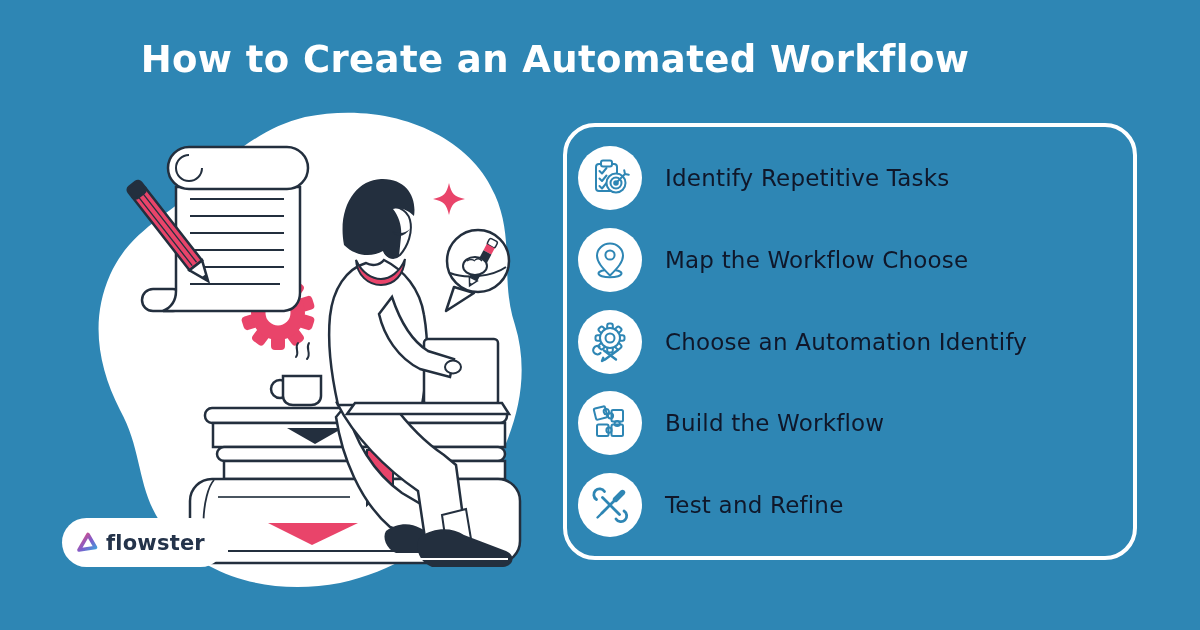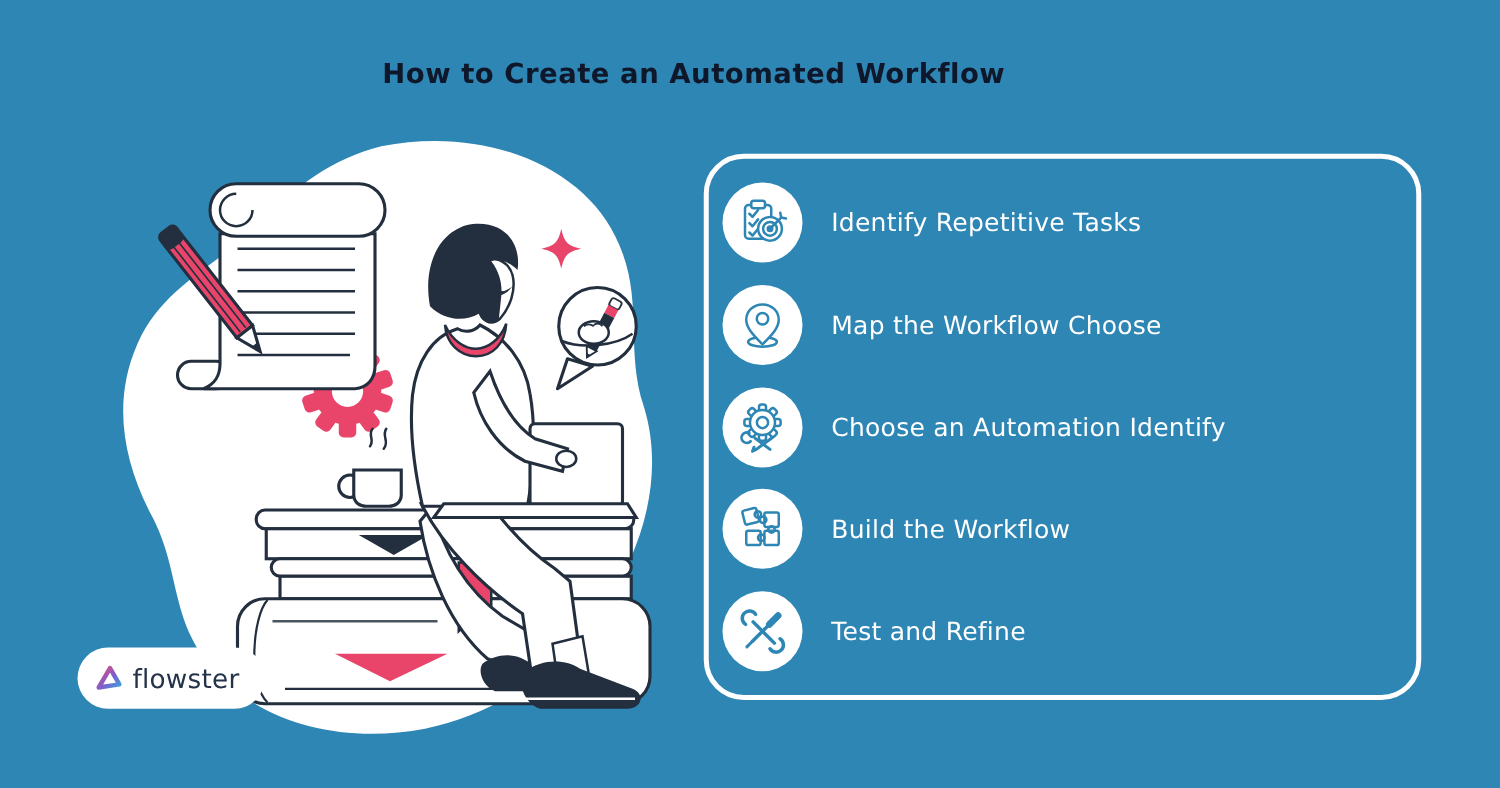--- a/index.html
+++ b/index.html
@@ -3,44 +3,44 @@
 <meta charset="utf-8">
 <style>
   html,body{margin:0;padding:0;background:#10222e;}
   .canvas{
     position:relative;width:1200px;height:630px;overflow:hidden;
     background:#2E86B4;
     font-family:"DejaVu Sans","Liberation Sans",sans-serif;
   }
   .title{
     position:absolute;left:0;top:40px;width:1110px;margin:0;
-    text-align:center;color:#0f172a;font-size:22px;font-weight:600;
+    text-align:center;color:#ffffff;font-size:37px;font-weight:600;
     letter-spacing:0.4px;line-height:40px;
   }
   .illustration{position:absolute;left:50px;top:95px;width:520px;height:510px;}
   .illustration svg{display:block;}
   .brand-badge{
     position:absolute;left:62px;top:518px;height:49px;
     background:#FFFFFF;border-radius:25px;
     display:flex;align-items:center;gap:7px;padding:0 20px 0 13px;
     box-sizing:border-box;
   }
-  .brand-name{color:#24334A;font-size:21px;font-weight:400;letter-spacing:0.2px;}
+  .brand-name{color:#24334A;font-size:21px;font-weight:700;letter-spacing:0.2px;}
   .steps-panel{
     position:absolute;left:563px;top:123px;width:574px;height:437px;
     border:4px solid #FFFFFF;border-radius:32px;box-sizing:border-box;
     display:flex;flex-direction:column;justify-content:space-between;
     padding:19px 14px 19px 11px;
   }
   .step-row{display:flex;align-items:center;gap:23px;}
   .step-icon-circle{
     width:64px;height:64px;border-radius:50%;background:#FFFFFF;flex:none;
     display:flex;align-items:center;justify-content:center;
   }
-  .step-label{color:#ffffff;font-size:20px;letter-spacing:0.2px;white-space:nowrap;}
+  .step-label{color:#0f172a;font-size:23px;letter-spacing:0.2px;white-space:nowrap;}
   .sicon{stroke:#2E86B4;fill:none;stroke-width:2;stroke-linecap:round;stroke-linejoin:round;}
 </style>
 </head>
 <body>
 
 <div class="canvas">
 
   <h1 class="title">How to Create an Automated Workflow</h1>
 
   <div class="illustration">

